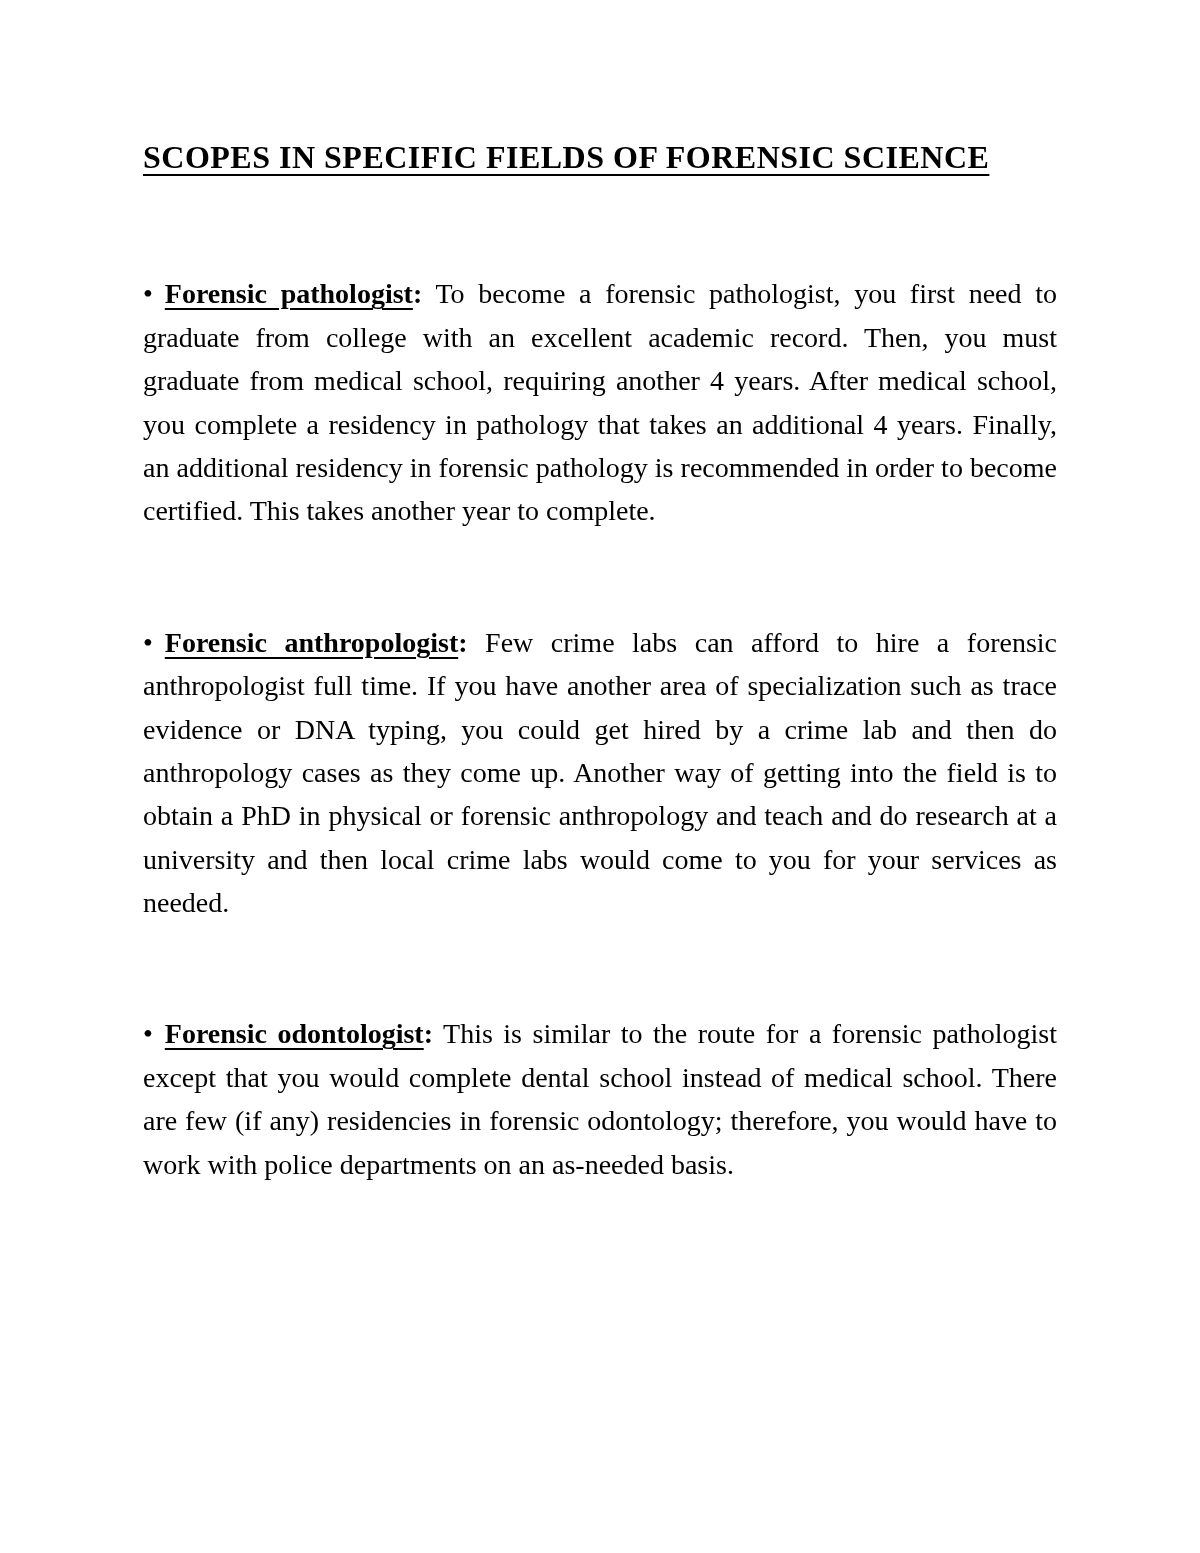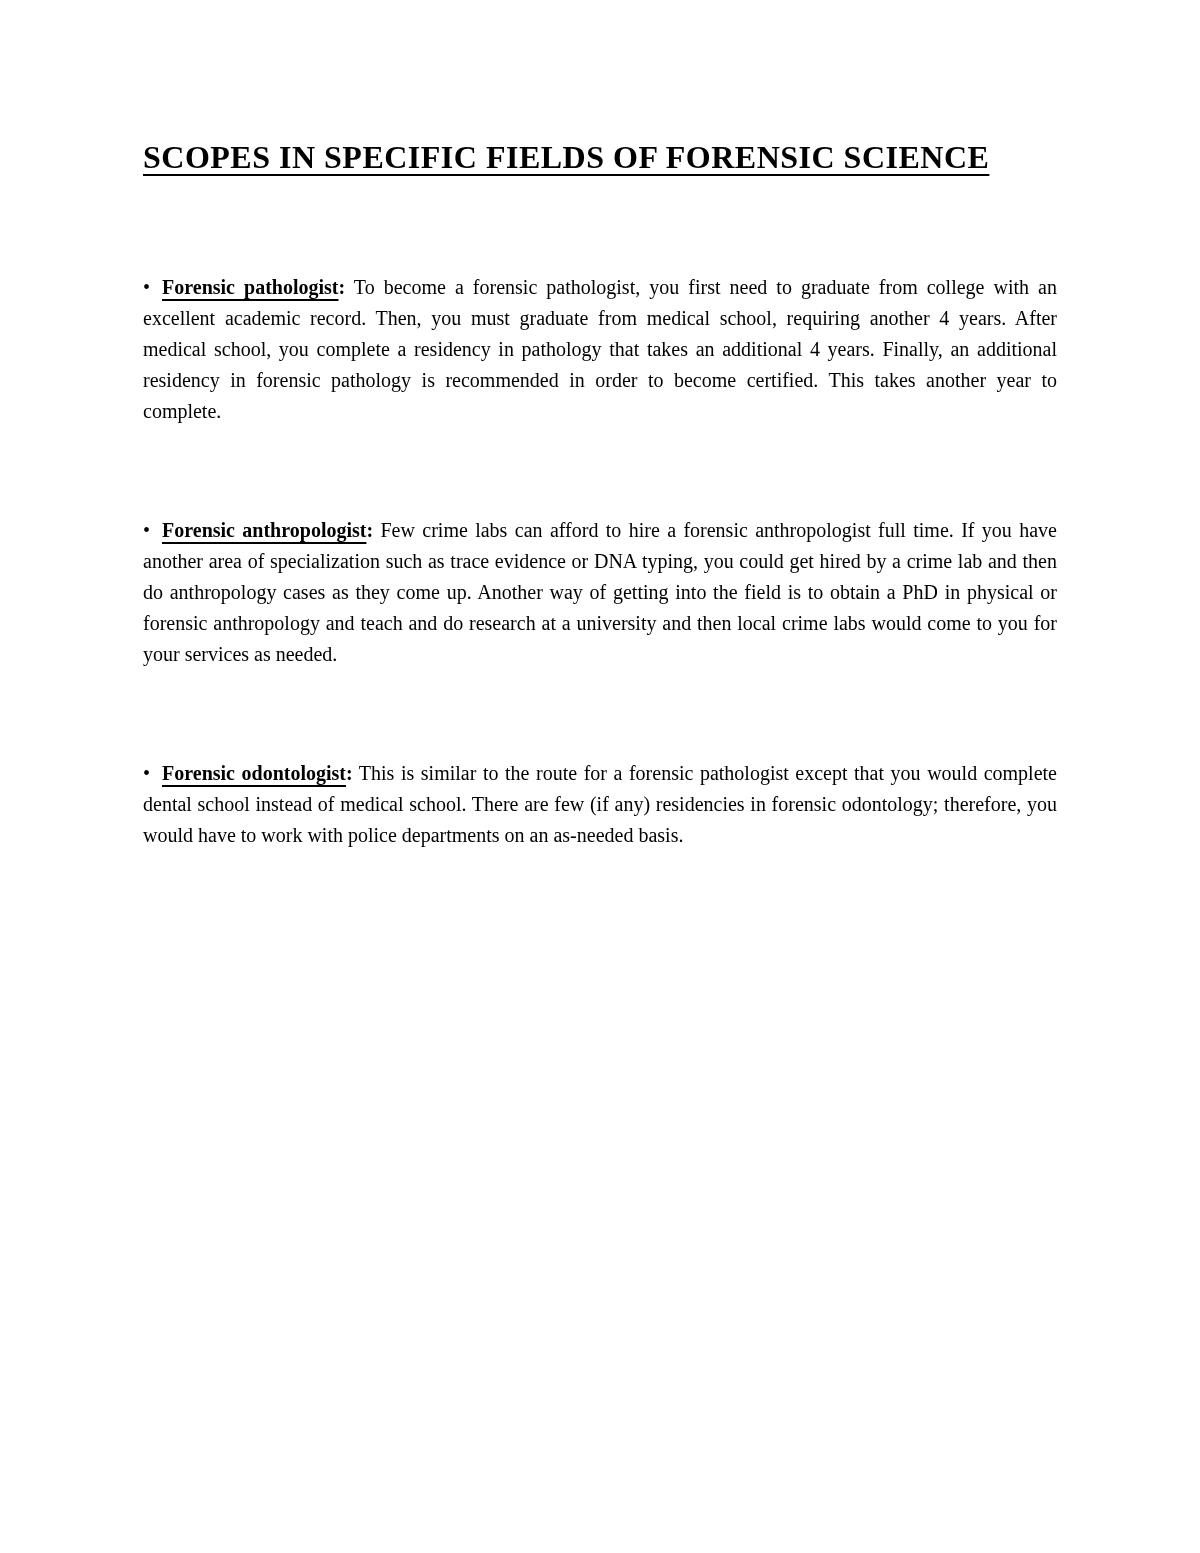--- a/index.html
+++ b/index.html
@@ -21,21 +21,21 @@
     font-size: 32px;
     font-weight: 700;
     letter-spacing: 0.5px;
     text-decoration: underline;
     text-underline-offset: 6px;
     text-decoration-thickness: 2px;
     margin: 0 0 96px 0;
     line-height: 1.2;
   }
   .para {
-    font-size: 20px;
+    font-size: 28px;
     line-height: 1.55;
     text-align: justify;
     margin: 0 0 88px 0;
   }
   .bullet {
     display: inline-block;
     margin-right: 12px;
   }
   .term {
     font-weight: 700;

